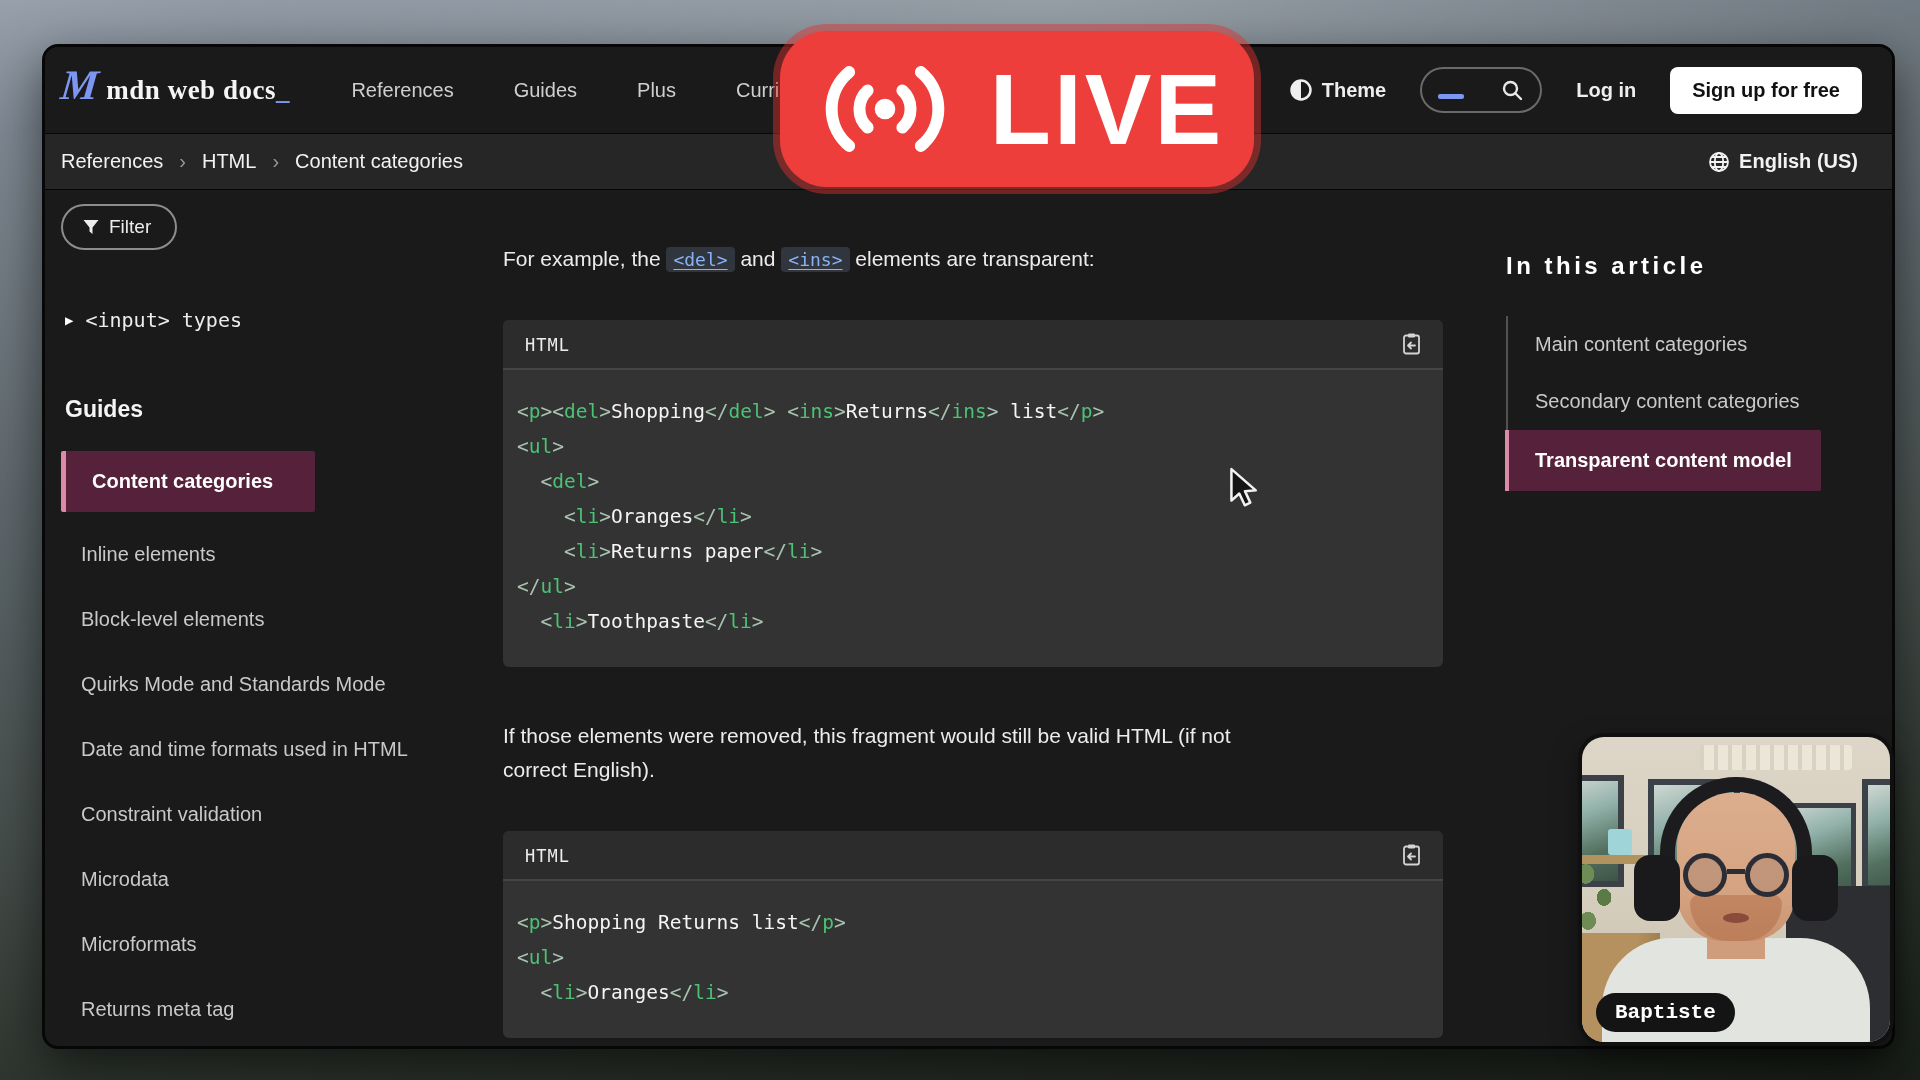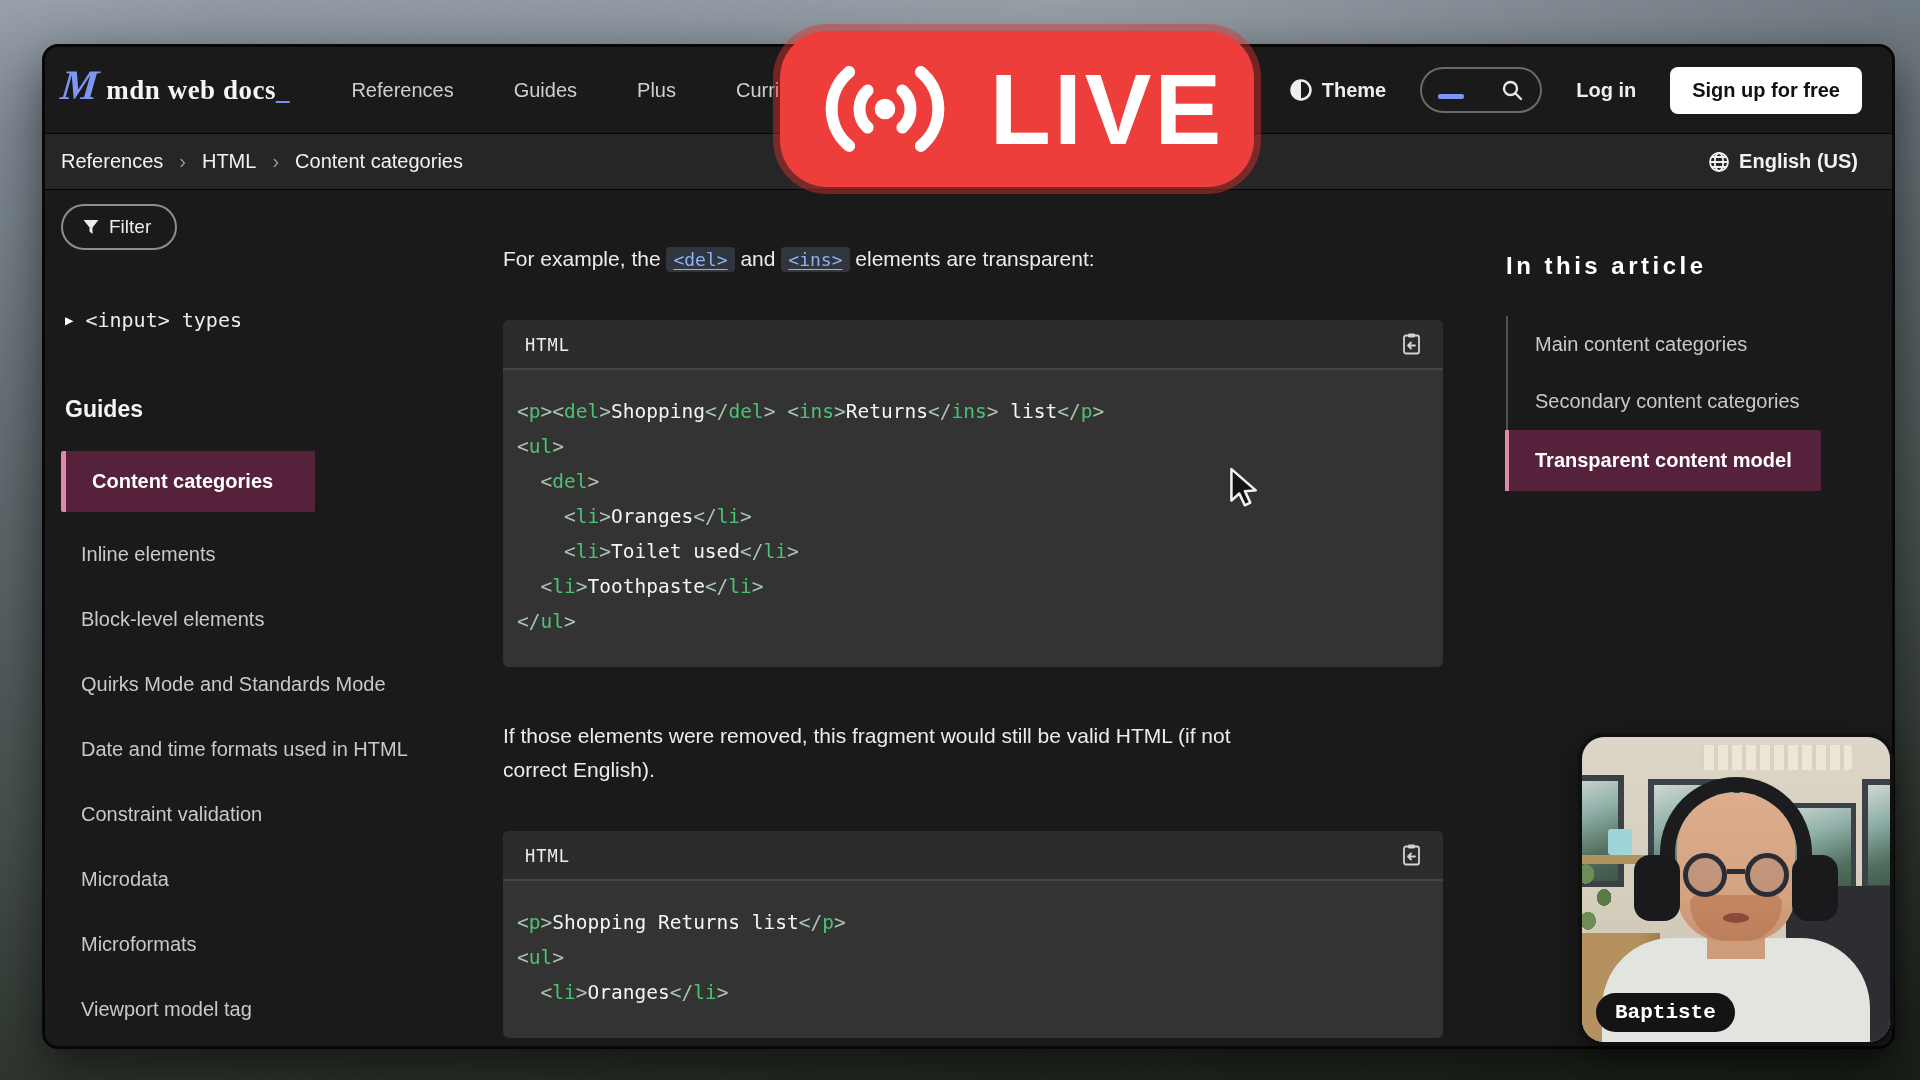--- a/index.html
+++ b/index.html
@@ -254,21 +254,21 @@
       <div class="side-title">Guides</div>
       <ul class="side-list" id="sidebar-list">
           <li class="active">Content categories</li>
           <li>Inline elements</li>
           <li>Block-level elements</li>
           <li>Quirks Mode and Standards Mode</li>
           <li>Date and time formats used in HTML</li>
           <li>Constraint validation</li>
           <li>Microdata</li>
           <li>Microformats</li>
-          <li>Viewport model tag</li>
+          <li>Returns meta tag</li>
           <li>Allowing cross-origin use of images and canvas</li>
         </ul>
     </aside>
 
     <main class="main">
       <p class="para" id="para1"><span>For example, the </span><span class="inline-code">&lt;del&gt;</span><span> and </span><span class="inline-code">&lt;ins&gt;</span><span> elements are transparent:</span></p>
 
       <section class="code-block">
         <div class="code-head">
           <span class="code-lang">HTML</span>
@@ -278,23 +278,23 @@
               <rect x="8" y="1.5" width="7" height="4" rx="1.2" fill="#d4d4d4" stroke="none"></rect>
               <path d="M15 13.5 H8.5 M11 10.5 l-3 3 3 3" stroke-linecap="round" stroke-linejoin="round"></path>
             </svg>
           </button>
         </div>
         <div class="code-body" id="code1">
             <div class="code-line"><span class="tok-punct">&lt;</span><span class="tok-tag">p</span><span class="tok-punct">&gt;</span><span class="tok-punct">&lt;</span><span class="tok-tag">del</span><span class="tok-punct">&gt;</span><span>Shopping</span><span class="tok-punct">&lt;/</span><span class="tok-tag">del</span><span class="tok-punct">&gt;</span><span> </span><span class="tok-punct">&lt;</span><span class="tok-tag">ins</span><span class="tok-punct">&gt;</span><span>Returns</span><span class="tok-punct">&lt;/</span><span class="tok-tag">ins</span><span class="tok-punct">&gt;</span><span> list</span><span class="tok-punct">&lt;/</span><span class="tok-tag">p</span><span class="tok-punct">&gt;</span></div>
             <div class="code-line"><span class="tok-punct">&lt;</span><span class="tok-tag">ul</span><span class="tok-punct">&gt;</span></div>
             <div class="code-line"><span>  </span><span class="tok-punct">&lt;</span><span class="tok-tag">del</span><span class="tok-punct">&gt;</span></div>
             <div class="code-line"><span>    </span><span class="tok-punct">&lt;</span><span class="tok-tag">li</span><span class="tok-punct">&gt;</span><span>Oranges</span><span class="tok-punct">&lt;/</span><span class="tok-tag">li</span><span class="tok-punct">&gt;</span></div>
-            <div class="code-line"><span>    </span><span class="tok-punct">&lt;</span><span class="tok-tag">li</span><span class="tok-punct">&gt;</span><span>Toilet used</span><span class="tok-punct">&lt;/</span><span class="tok-tag">li</span><span class="tok-punct">&gt;</span></div>
+            <div class="code-line"><span>    </span><span class="tok-punct">&lt;</span><span class="tok-tag">li</span><span class="tok-punct">&gt;</span><span>Returns paper</span><span class="tok-punct">&lt;/</span><span class="tok-tag">li</span><span class="tok-punct">&gt;</span></div>
+            <div class="code-line"><span class="tok-punct">&lt;/</span><span class="tok-tag">ul</span><span class="tok-punct">&gt;</span></div>
             <div class="code-line"><span>  </span><span class="tok-punct">&lt;</span><span class="tok-tag">li</span><span class="tok-punct">&gt;</span><span>Toothpaste</span><span class="tok-punct">&lt;/</span><span class="tok-tag">li</span><span class="tok-punct">&gt;</span></div>
-            <div class="code-line"><span class="tok-punct">&lt;/</span><span class="tok-tag">ul</span><span class="tok-punct">&gt;</span></div>
           </div>
       </section>
 
       <p class="para para2">If those elements were removed, this fragment would still be valid HTML (if not correct English).</p>
 
       <section class="code-block">
         <div class="code-head">
           <span class="code-lang">HTML</span>
           <button class="copy-btn">
             <svg width="23" height="25" viewBox="0 0 23 25" fill="none" stroke="#d4d4d4" stroke-width="1.8">

